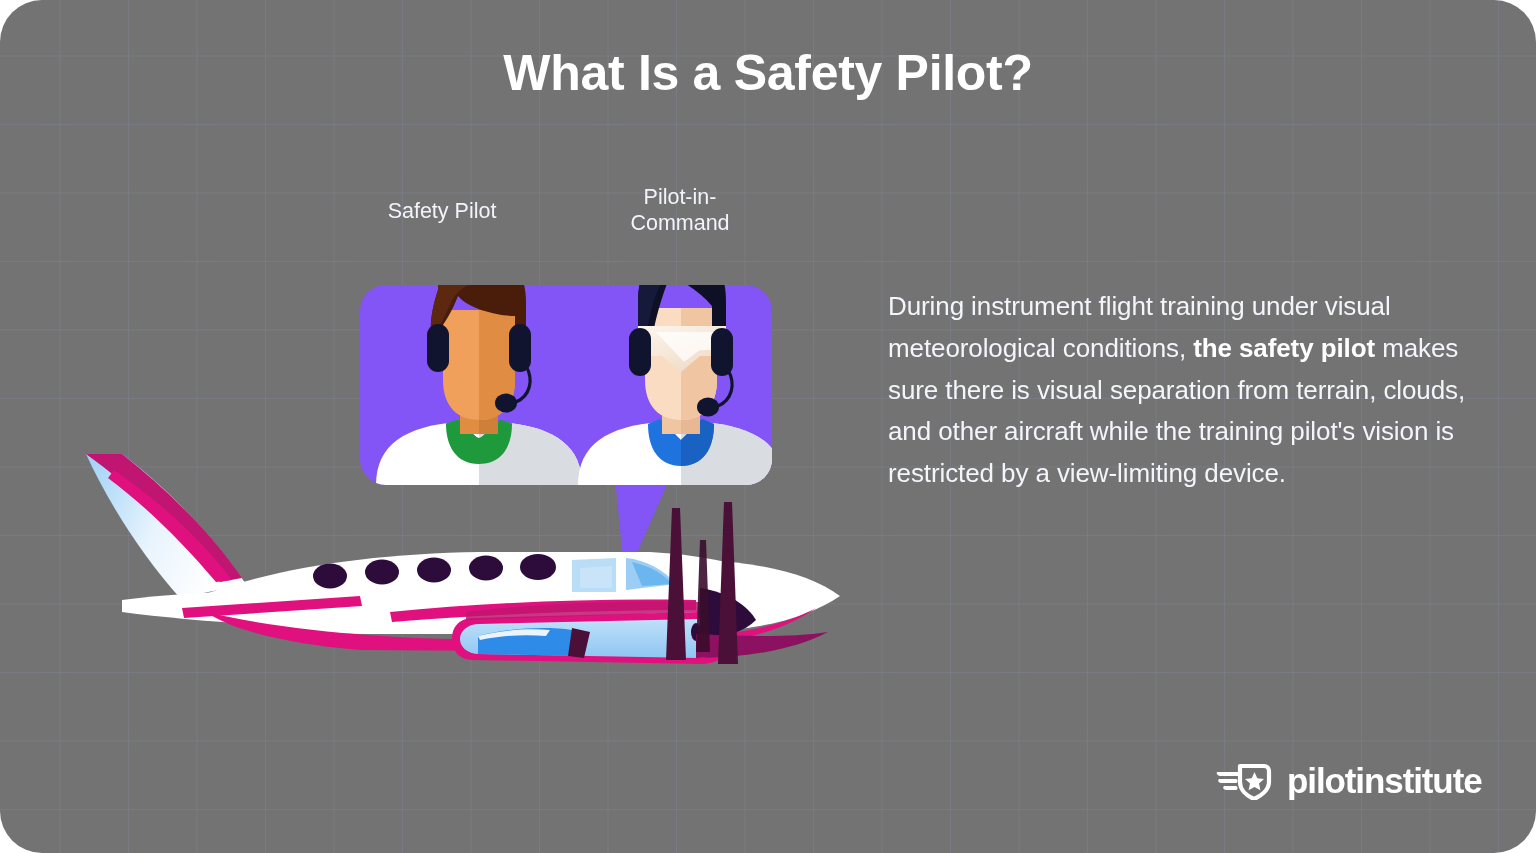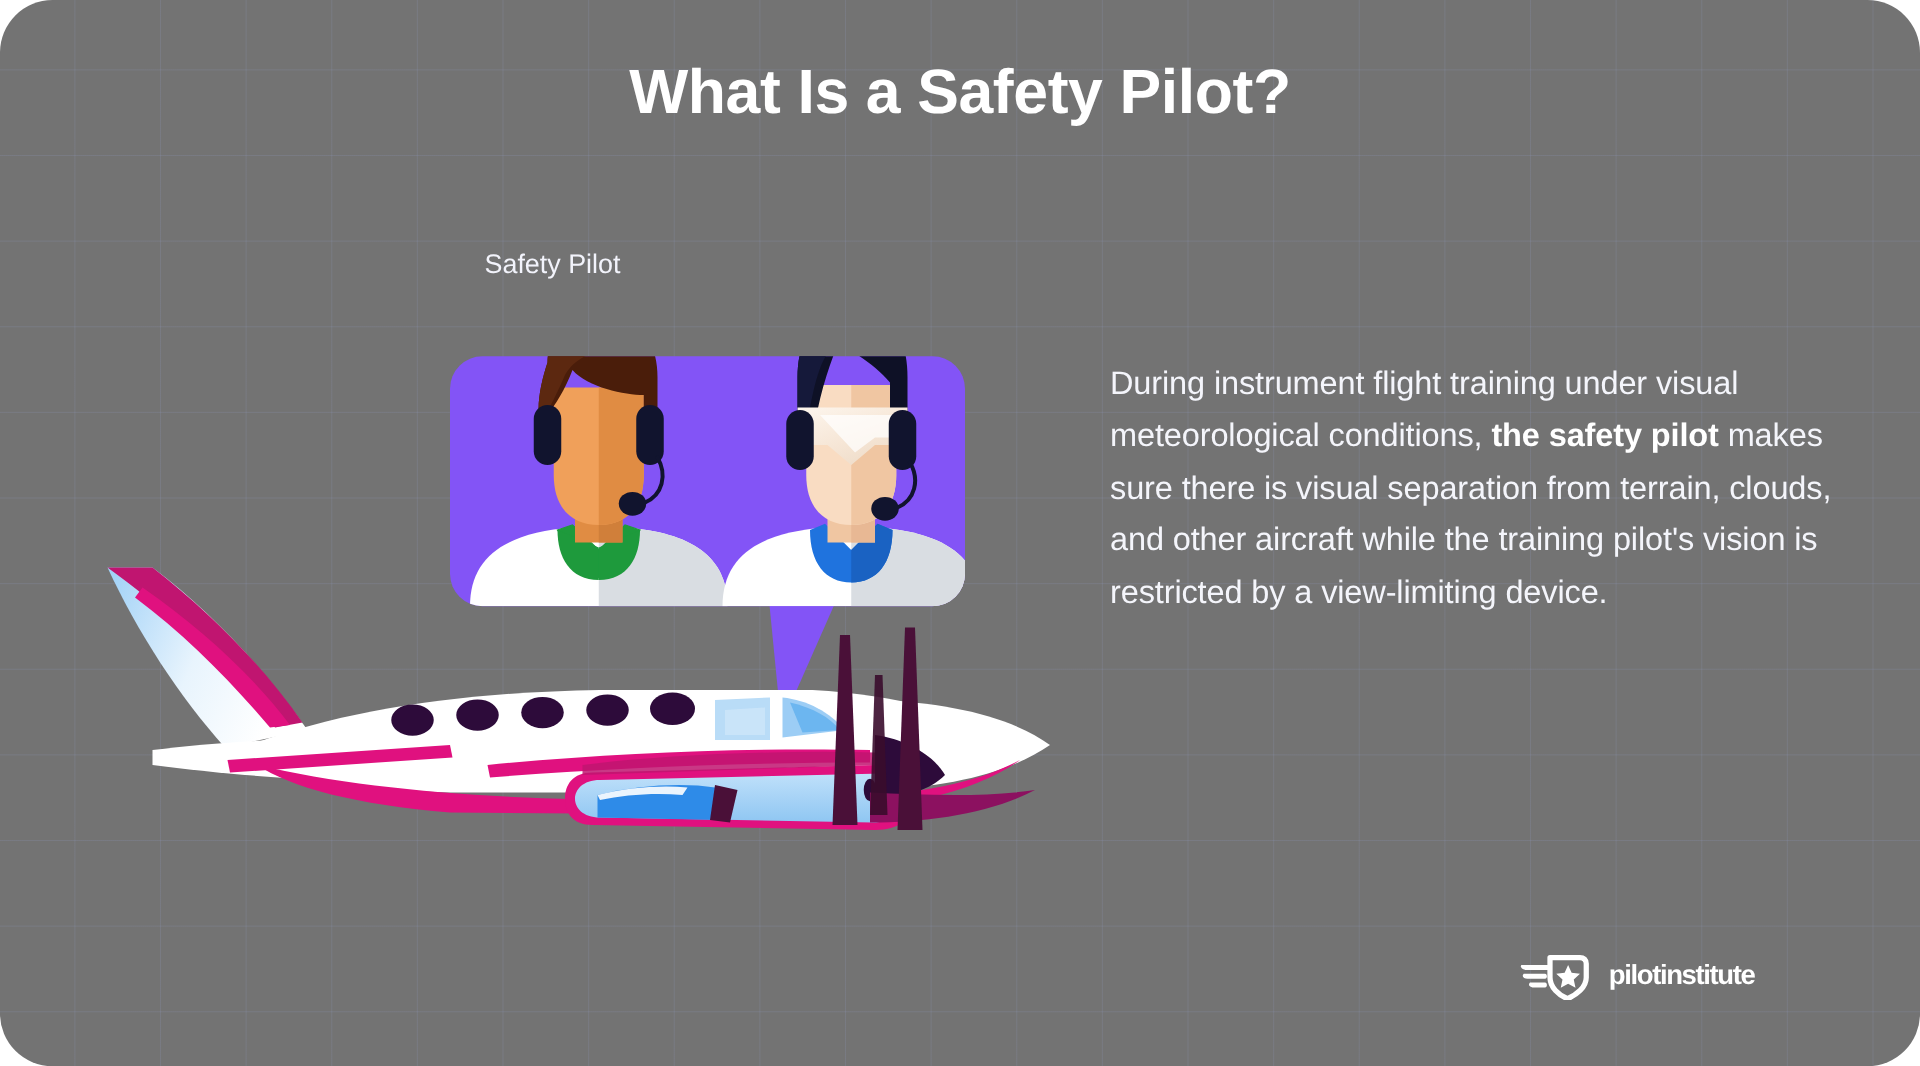--- a/index.html
+++ b/index.html
@@ -92,36 +92,40 @@
     position: absolute;
     left: 1216px;
     top: 760px;
     display: flex;
     align-items: center;
     gap: 13px;
   }
   .logo-mark { width: 58px; height: 40px; display: block; }
   .logo-text {
     color: #ffffff;
-    font-size: 22px;
+    font-size: 35px;
     font-weight: 700;
     letter-spacing: -1.1px;
     line-height: 1;
     white-space: nowrap;
   }
 </style>
 </head>
 <body>
 
 <div class="card">
   <div class="grid"></div>
 
   <div class="title">What Is a Safety Pilot?</div>
 
   <div class="label" id="label-safety-pilot">Safety Pilot</div>
+  <div class="label" id="label-pic">
+    <span>Pilot-in-</span><br>
+    <span>Command</span>
+  </div>
 
   <div class="illustration">
     <svg width="800" height="460" viewBox="0 0 800 460" xmlns="http://www.w3.org/2000/svg">
       <defs>
         <linearGradient id="tailGrad" x1="0" y1="0" x2="1" y2="0.4">
           <stop offset="0%" stop-color="#9ed0f7"></stop>
           <stop offset="55%" stop-color="#e8f4fd"></stop>
           <stop offset="100%" stop-color="#ffffff"></stop>
         </linearGradient>
         <linearGradient id="engGrad" x1="0" y1="0" x2="0" y2="1">

